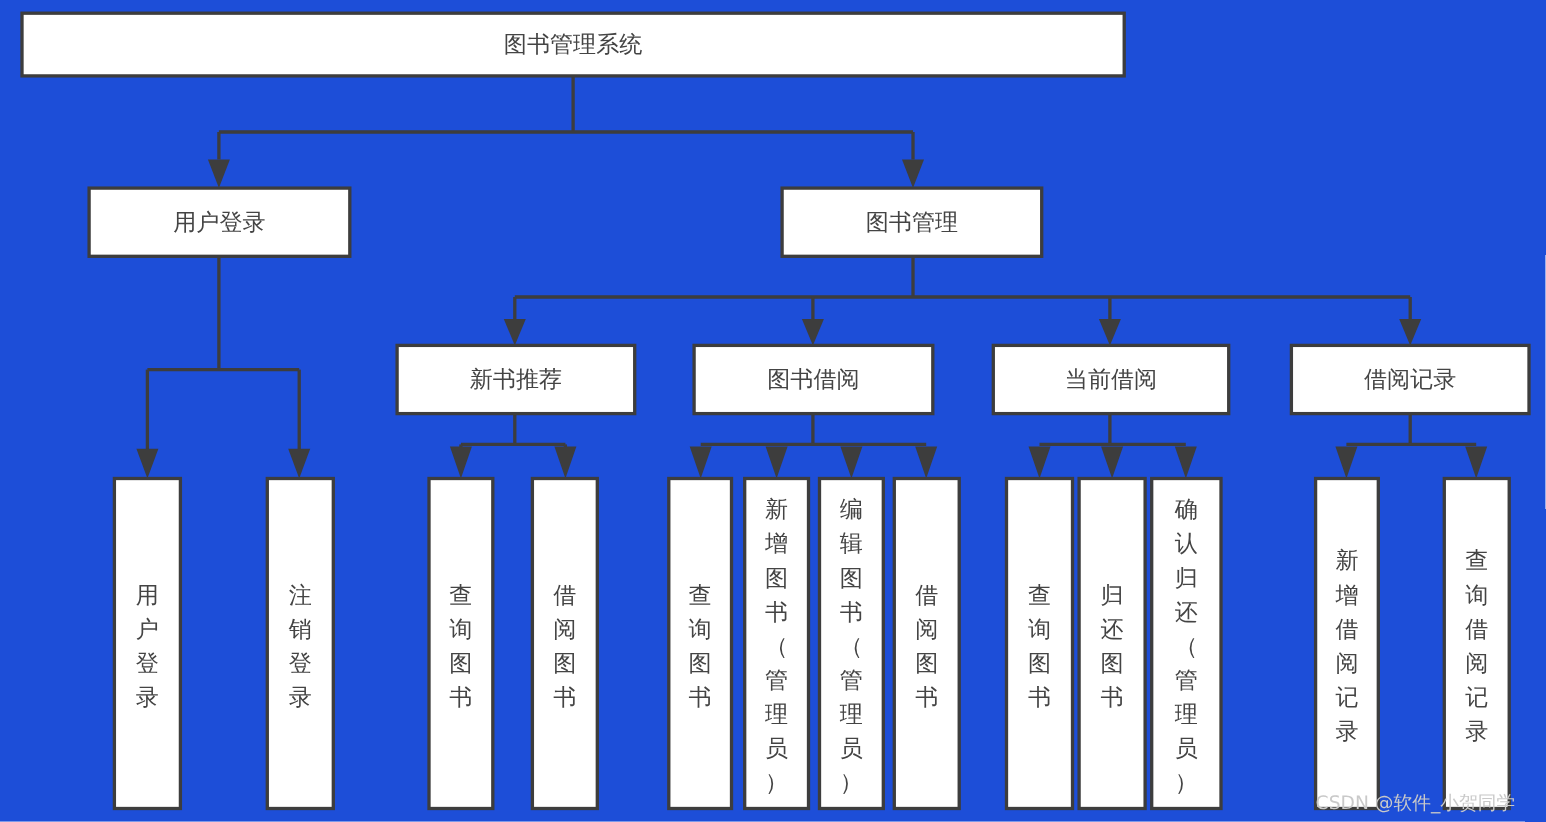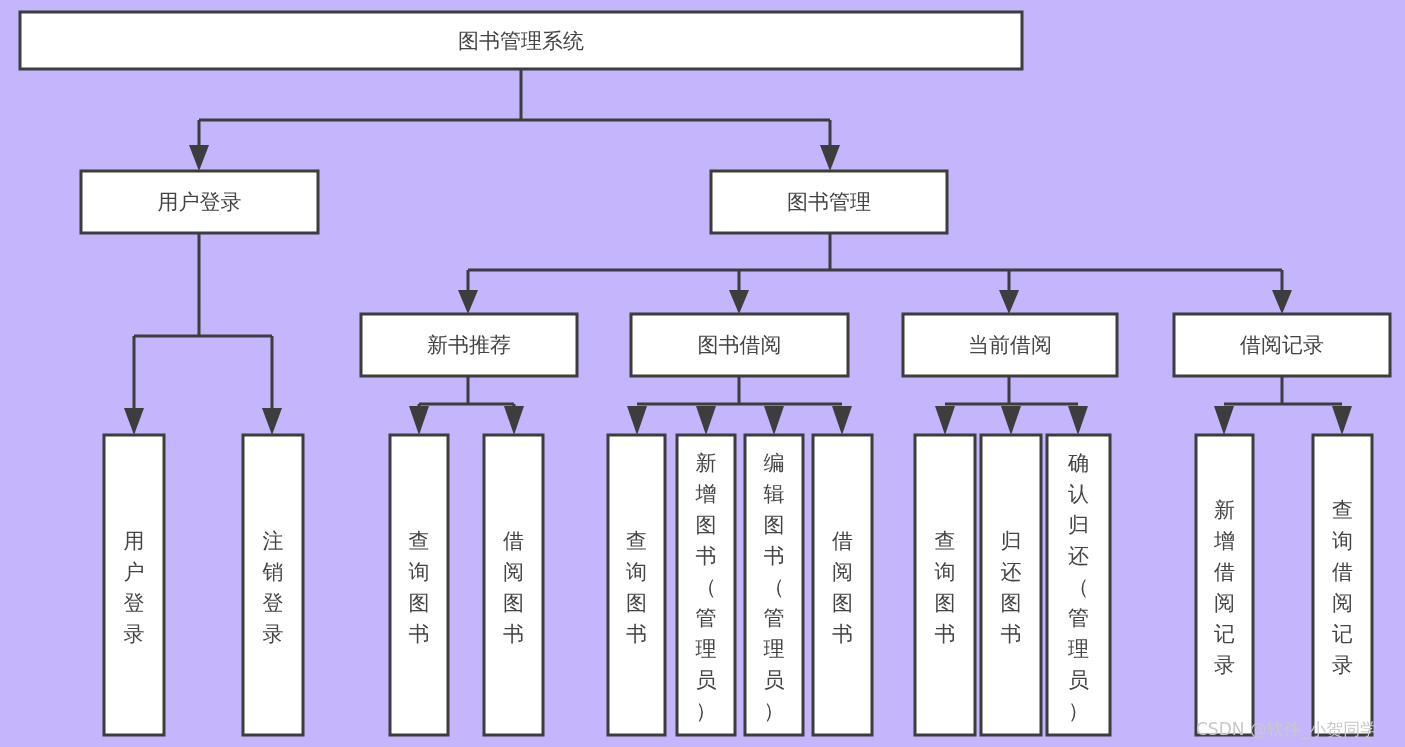--- a/index.html
+++ b/index.html
@@ -1,18 +1,18 @@
 <!DOCTYPE html>
 <html><head>
 <meta charset="utf-8">
 <style>
   html,body{margin:0;padding:0;background:#ffffff;}
   body{width:1405px;height:747px;overflow:hidden;
        font-family:"DejaVu Sans","Liberation Sans",sans-serif;}
-  #diagram-root{position:relative;width:1405px;height:747px;background:#c4b5fd;}
+  #diagram-root{position:relative;width:1405px;height:747px;background:#1d4ed8;}
   svg{display:block;}
   .node-box{fill:#ffffff;stroke:#3d3d3d;stroke-width:3;}
   .connector{stroke:#3d3d3d;stroke-width:3;fill:none;}
   .arrow-head{fill:#3d3d3d;stroke:none;}
   .node-label-h{fill:#444444;font-size:21px;font-family:"DejaVu Sans","Liberation Sans",sans-serif;
                 text-anchor:middle;dominant-baseline:middle;}
   .node-label-v{fill:#444444;font-size:21px;font-family:"DejaVu Sans","Liberation Sans",sans-serif;
                 text-anchor:middle;}
   .watermark{fill:#c9c9c9;font-size:17px;font-family:"DejaVu Sans","Liberation Sans",sans-serif;}
 </style>

